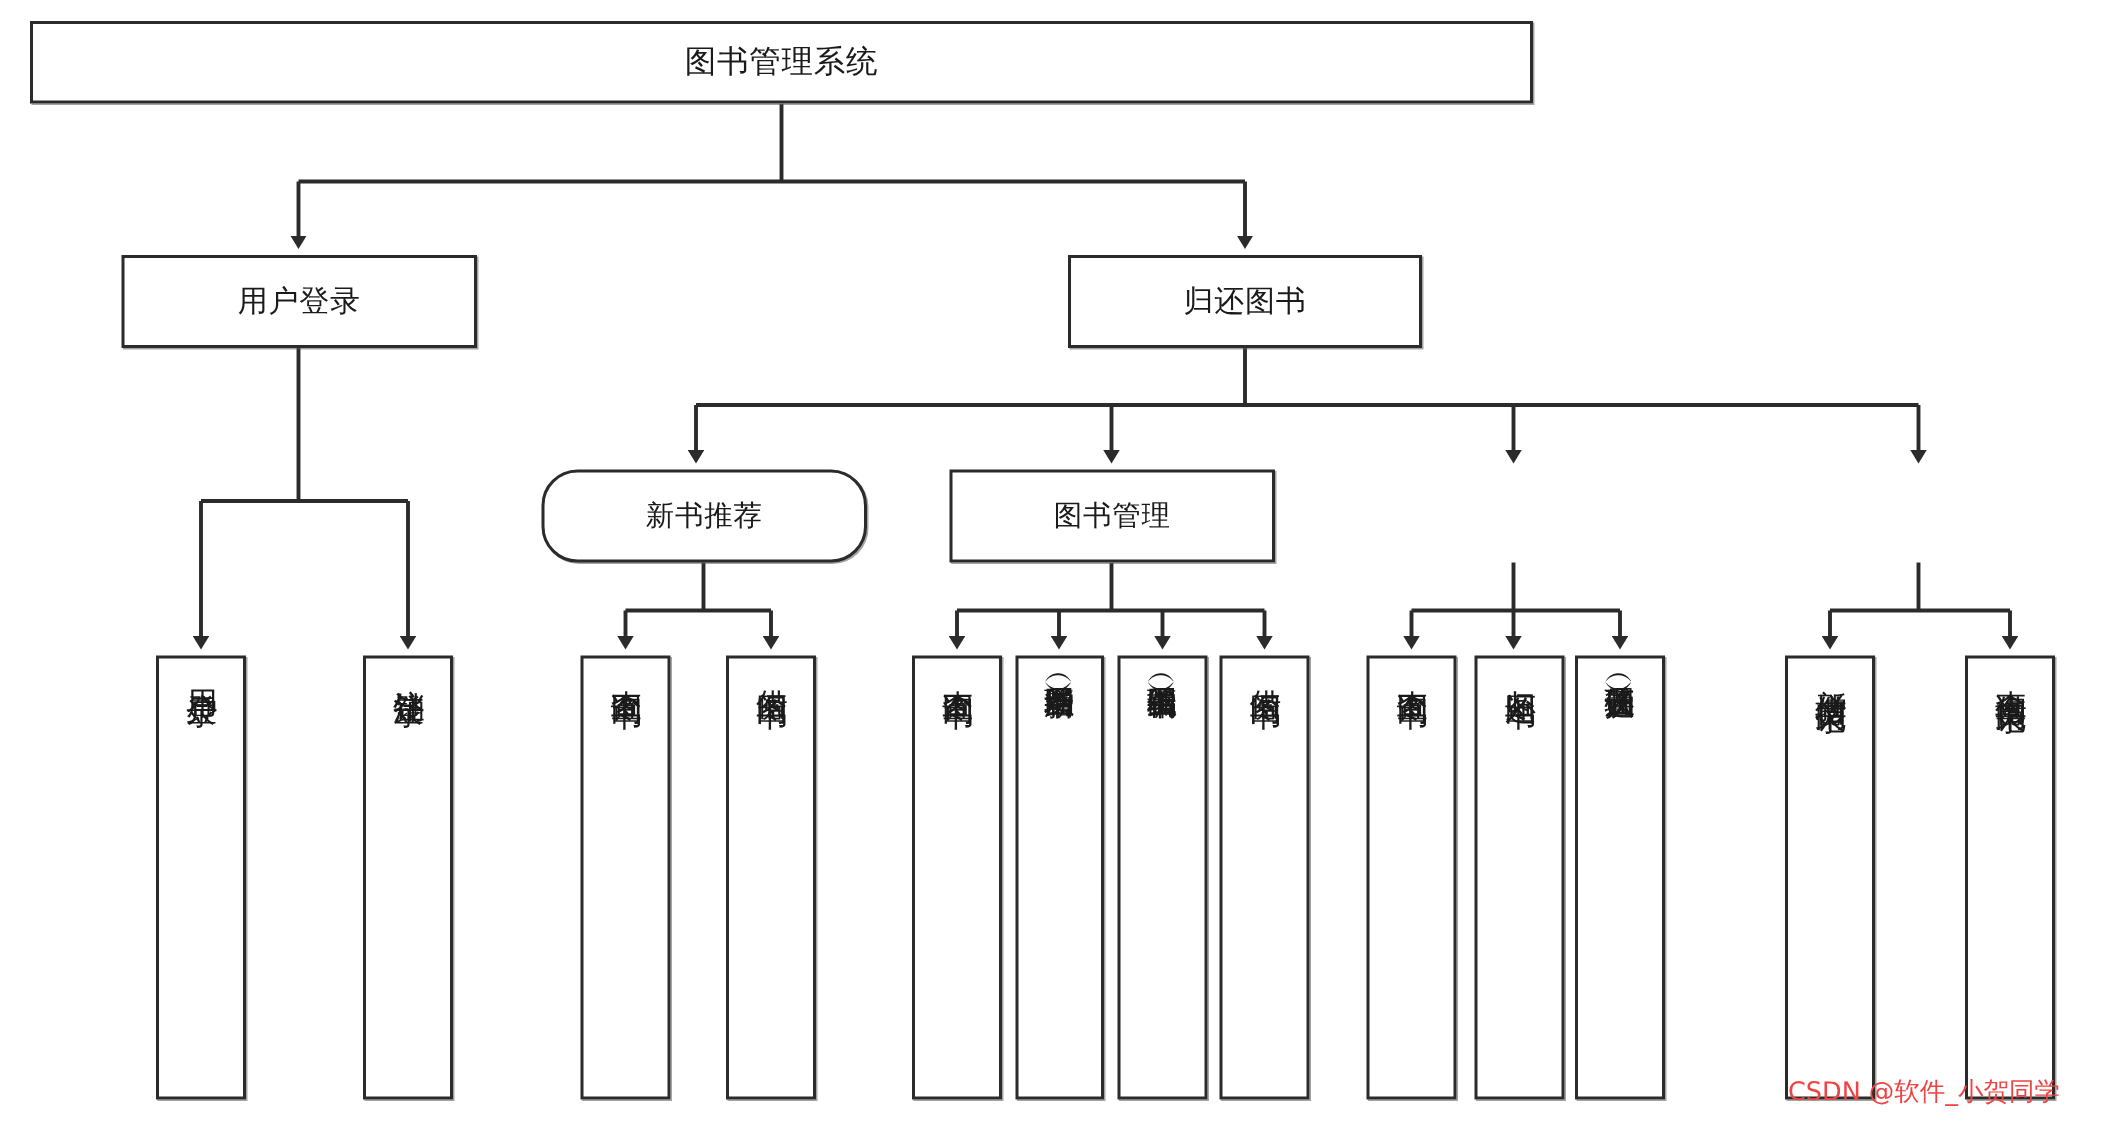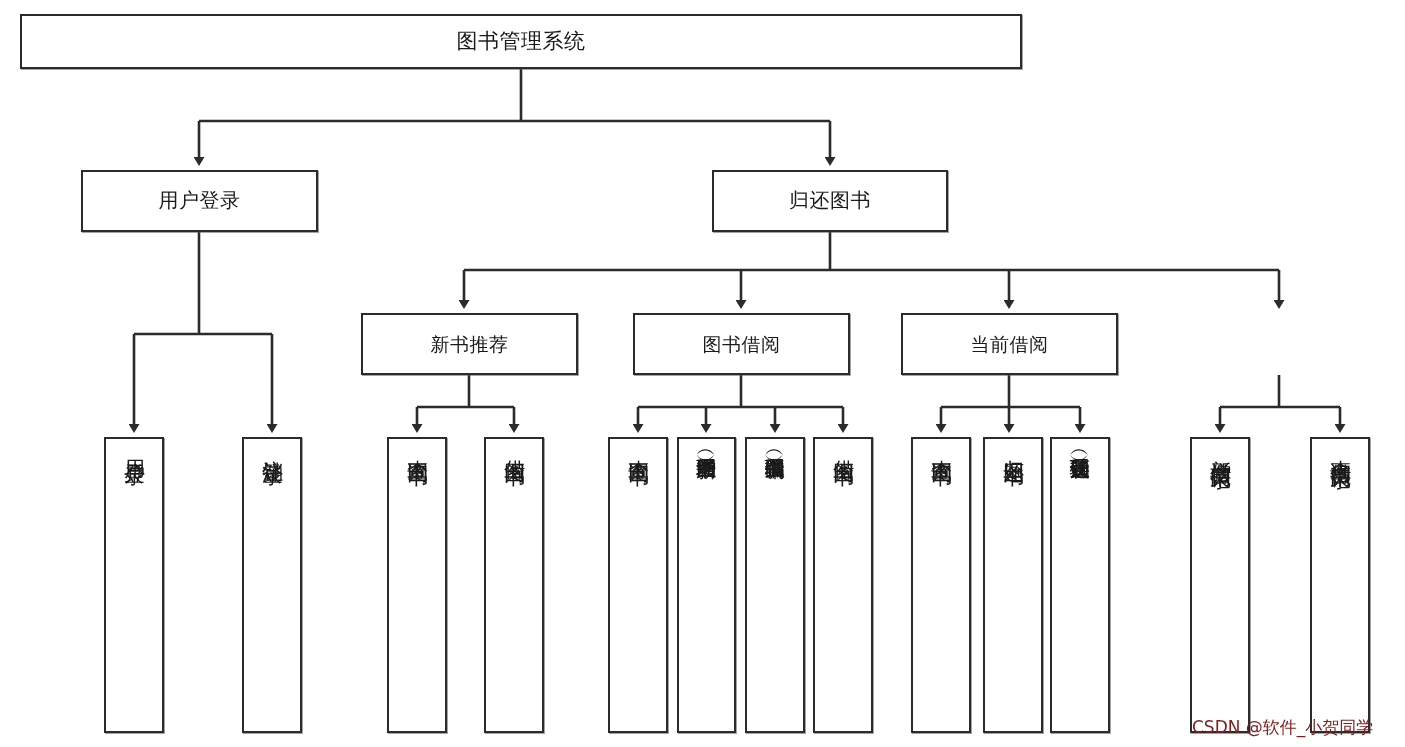--- a/index.html
+++ b/index.html
@@ -58,21 +58,21 @@
     white-space: nowrap;
     margin: 0 auto;
   }
   .node.leaf.tall-text .label {
     font-size: 20px;
     letter-spacing: 0px;
     line-height: 1.22;
   }
   .watermark {
     position: absolute;
-    color: #7f1d1d;
+    color: #ef4444;
     font-size: 17px;
     white-space: nowrap;
     font-family: "DejaVu Sans", "Liberation Sans", sans-serif;
   }
 </style>
 </head>
 <body>
 
 <div id="canvas">
 
@@ -131,28 +131,25 @@
     <span class="label">图书管理系统</span>
   </div>
 
   <div class="node lvl2" style="left: 81px; top: 170px; width: 237px; height: 62px;">
     <span class="label">用户登录</span>
   </div>
   <div class="node lvl2" style="left: 712px; top: 170px; width: 236px; height: 62px;">
     <span class="label">归还图书</span>
   </div>
 
-  <div class="node lvl3" style="left: 361px; top: 313px; width: 217px; height: 62px;">
+  <div class="node lvl3" style="left: 361px; top: 313px; width: 217px; height: 62px; border-radius: 24px;">
     <span class="label">新书推荐</span>
   </div>
   <div class="node lvl3" style="left: 633px; top: 313px; width: 217px; height: 62px;">
-    <span class="label">图书借阅</span>
-  </div>
-  <div class="node lvl3" style="left: 901px; top: 313px; width: 217px; height: 62px;">
-    <span class="label">当前借阅</span>
+    <span class="label">图书管理</span>
   </div>
 
   <div class="node leaf" style="left: 104px; top: 437px; width: 60px; height: 296px;">
     <span class="label">用户登录</span>
   </div>
   <div class="node leaf" style="left: 242px; top: 437px; width: 60px; height: 296px;">
     <span class="label">注销登录</span>
   </div>
   <div class="node leaf" style="left: 387px; top: 437px; width: 60px; height: 296px;">
     <span class="label">查询图书</span>

